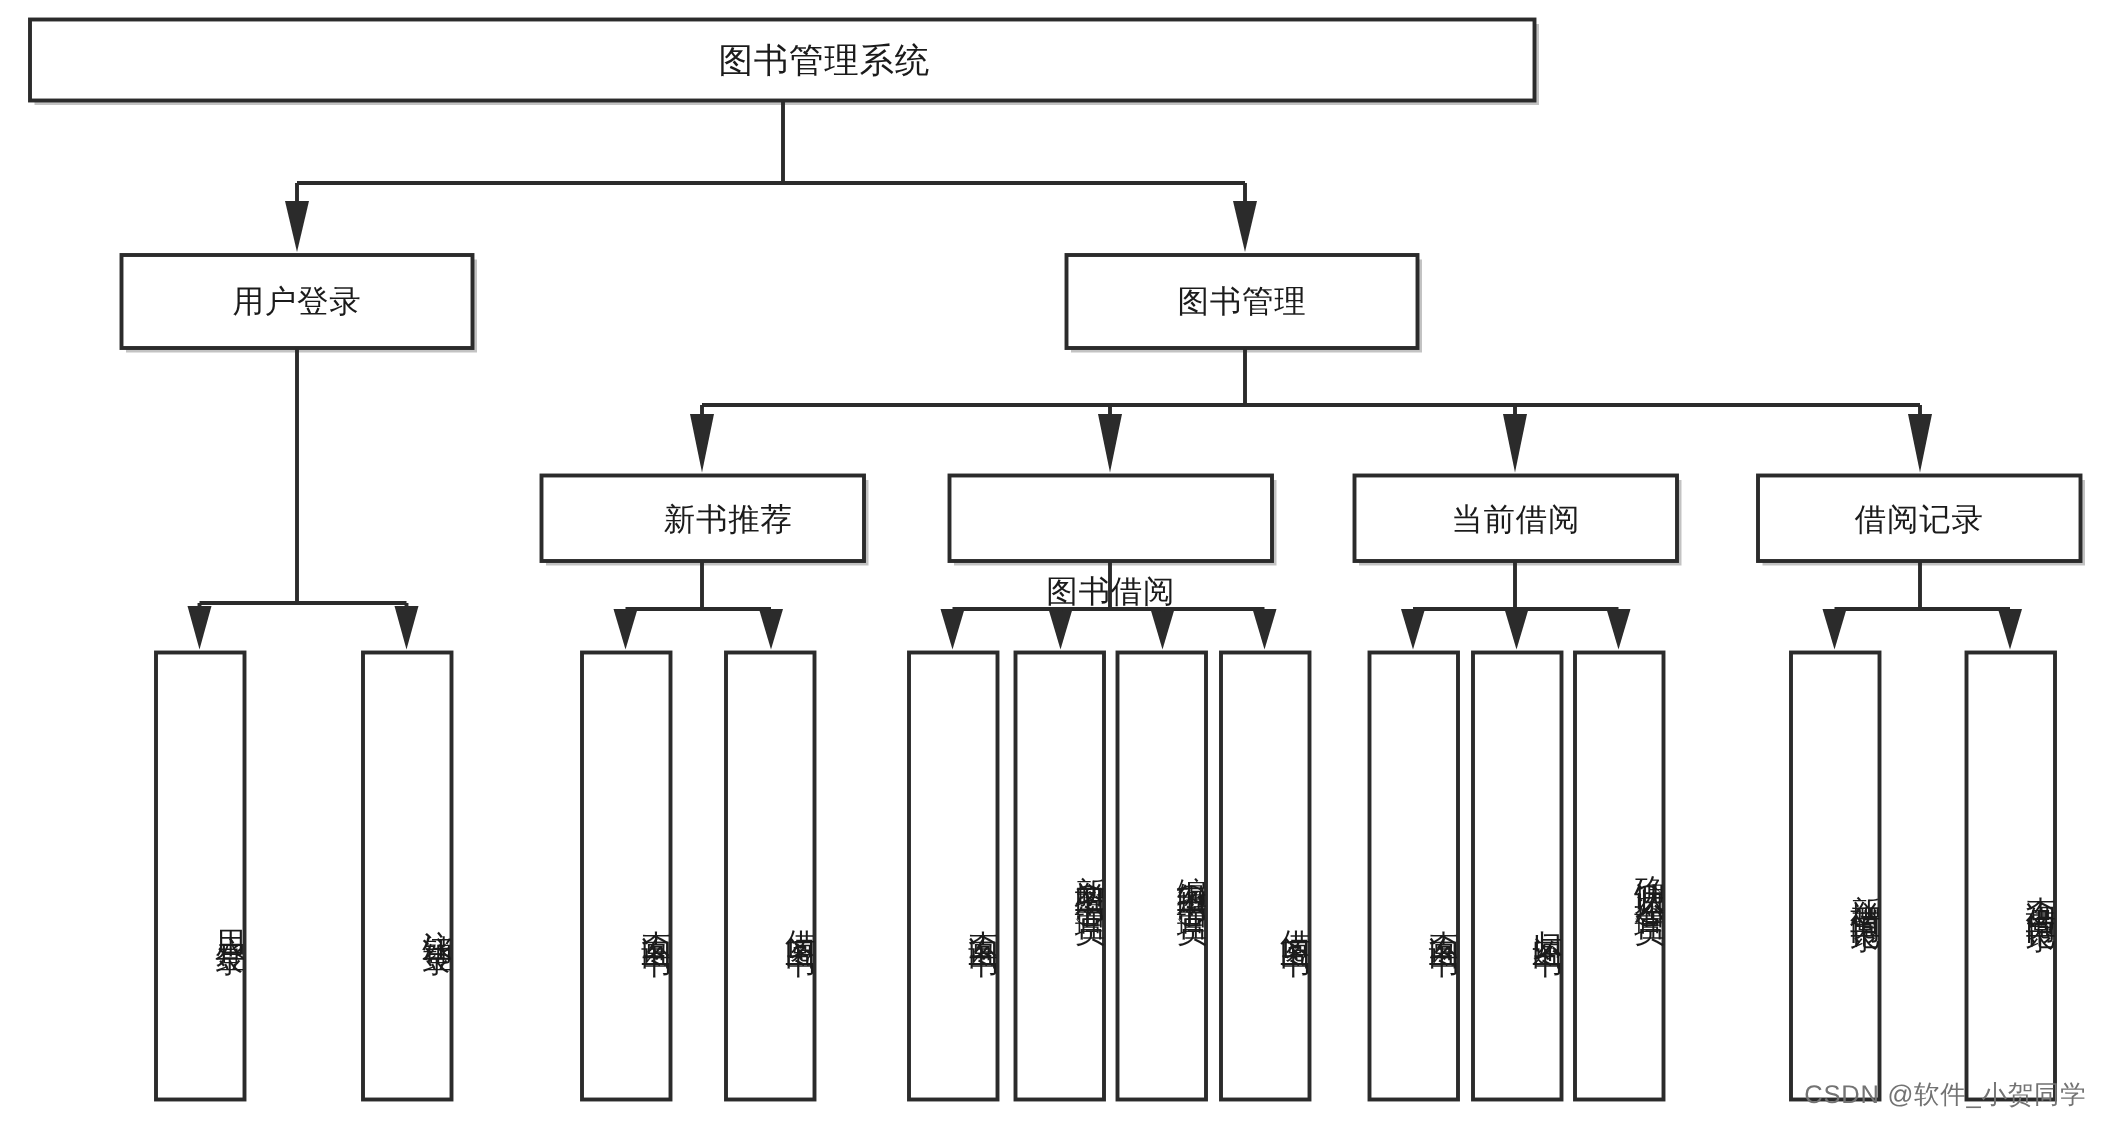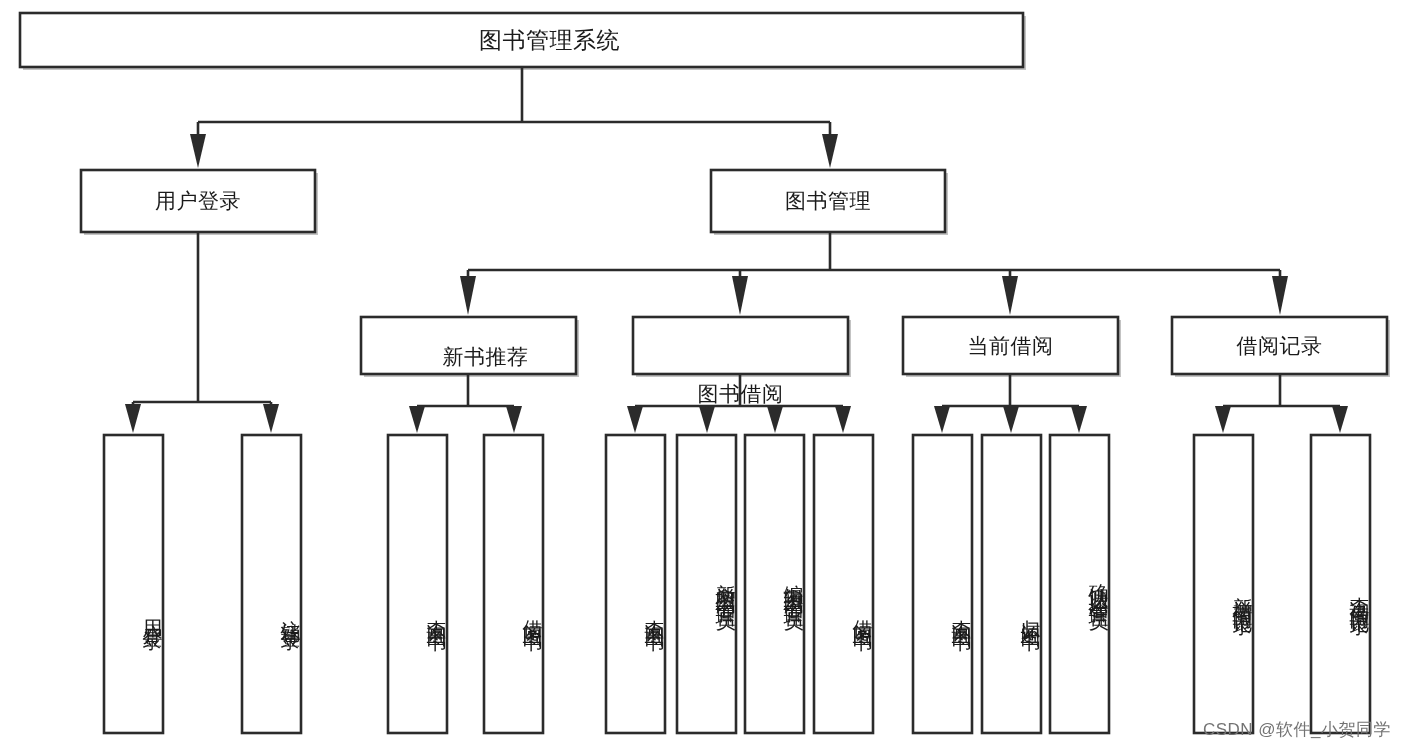--- a/index.html
+++ b/index.html
@@ -181,21 +181,21 @@
       <rect class="node-box" x="1311" y="435" width="59" height="298"></rect>
     </g>
   </svg>
 
   <div class="node-label-h" style="left:20px; top:13px; width:1003px; height:54px; font-size:23px;padding-left:28px;">图书管理系统</div>
 
   <div class="node-label-h" style="left:81px; top:170px; width:234px; height:62px;">用户登录</div>
 
   <div class="node-label-h" style="left:711px; top:170px; width:234px; height:62px;">图书管理</div>
 
-  <div class="node-label-h" style="left:361px; top:328px; width:249px; height:57px;">新书推荐</div>
+  <div class="node-label-h" style="left:361px; top:317px; width:249px; height:57px;">新书推荐</div>
 
   <div class="node-label-h" style="left:633px; top:317px; width:215px; height:57px;margin-top:48px;">图书借阅</div>
 
   <div class="node-label-h" style="left:1172px; top:317px; width:215px; height:57px;">借阅记录</div>
 
   <div class="node-label-h" style="left:903px; top:317px; width:215px; height:57px;">当前借阅</div>
 
   <div class="node-label-v" style="left:104px; top:512px; width:59px; height:200px;">用户登录</div>
 
   <div class="node-label-v" style="left:242px; top:512px; width:59px; height:200px;">注销登录</div>

